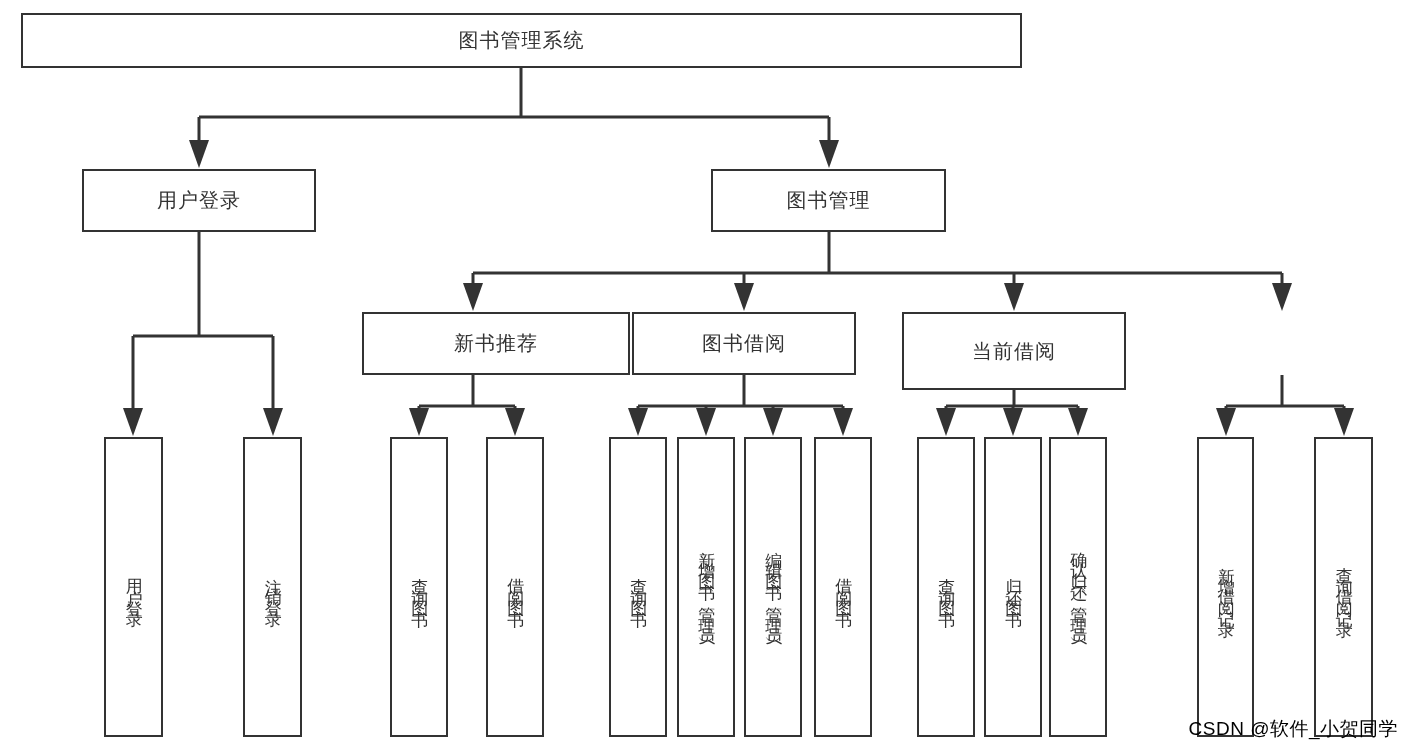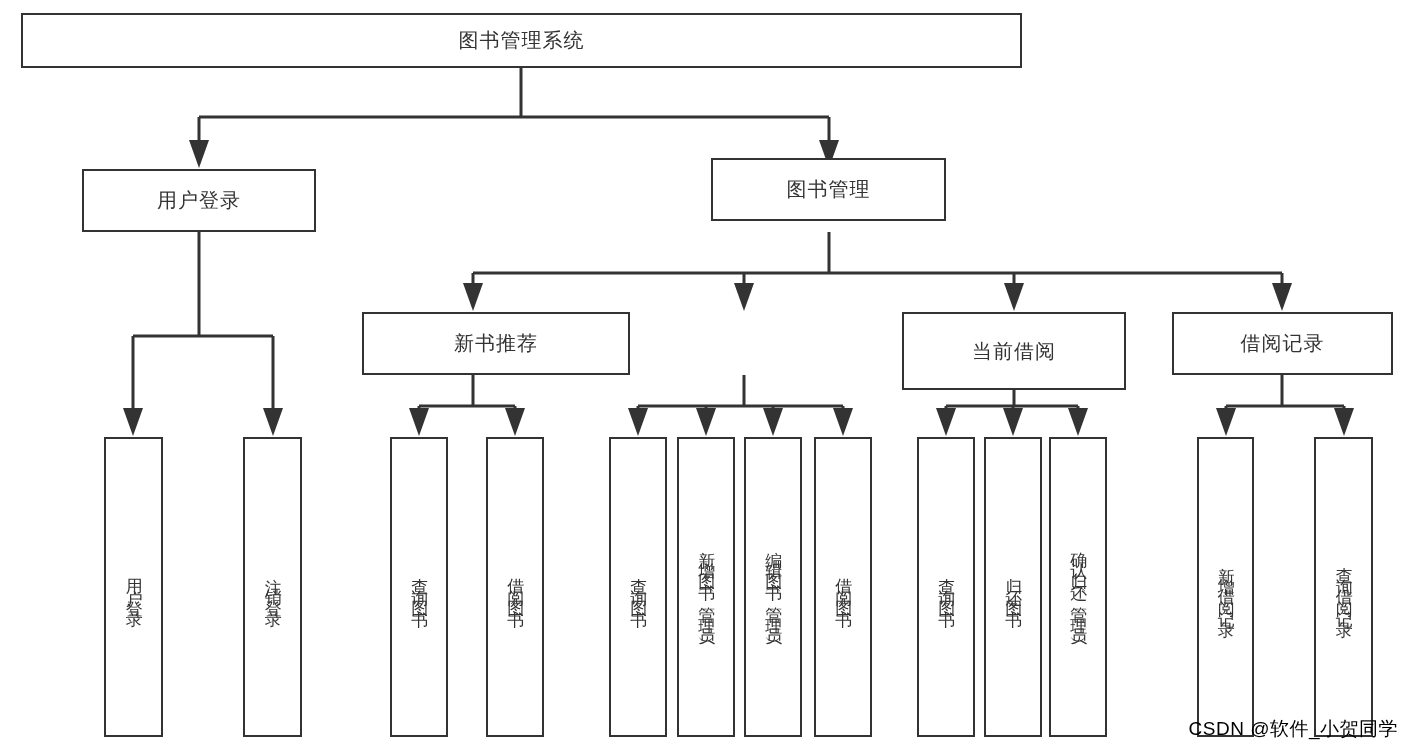--- a/index.html
+++ b/index.html
@@ -89,32 +89,32 @@
     </g>
   </svg>
 
   <div class="node" style="left:21px;top:13px;width:1001px;height:55px;">
     <span class="lbl">图书管理系统</span>
   </div>
 
   <div class="node" style="left:82px;top:169px;width:234px;height:63px;">
     <span class="lbl">用户登录</span>
   </div>
-  <div class="node" style="left:711px;top:158px;width:235px;height:63px;">
+  <div class="node" style="left:711px;top:169px;width:235px;height:63px;">
     <span class="lbl">图书管理</span>
   </div>
 
   <div class="node" style="left:362px;top:312px;width:268px;height:63px;">
     <span class="lbl">新书推荐</span>
   </div>
+  <div class="node" style="left:632px;top:312px;width:224px;height:63px;">
+    <span class="lbl">图书借阅</span>
+  </div>
   <div class="node" style="left:902px;top:312px;width:224px;height:78px;">
     <span class="lbl">当前借阅</span>
-  </div>
-  <div class="node" style="left:1172px;top:312px;width:221px;height:63px;">
-    <span class="lbl">借阅记录</span>
   </div>
 
   <div class="node vnode" style="left:104px;top:437px;width:59px;height:300px;">
     <span class="lbl">用户登录</span>
   </div>
   <div class="node vnode" style="left:243px;top:437px;width:59px;height:300px;">
     <span class="lbl">注销登录</span>
   </div>
 
   <div class="node vnode" style="left:390px;top:437px;width:58px;height:300px;">

